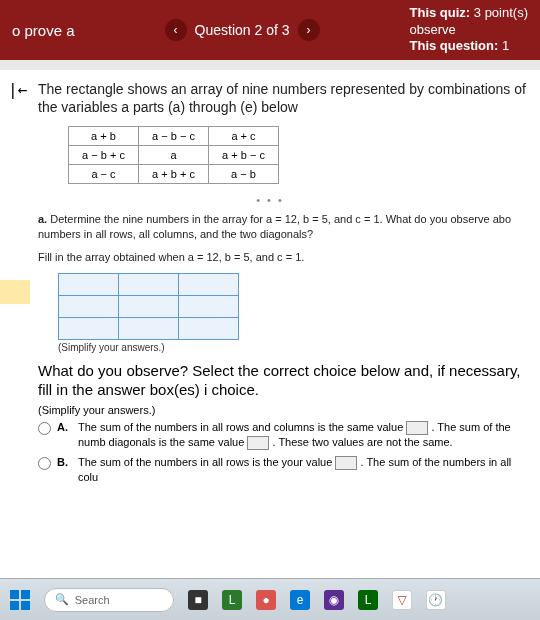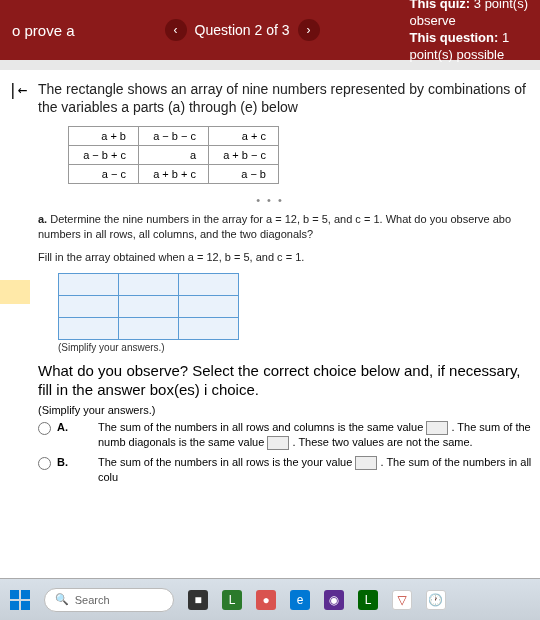--- a/index.html
+++ b/index.html
@@ -7,35 +7,35 @@
   .header { background: #8b1a1a; color: #fff; padding: 8px 12px; display: flex; align-items: center; justify-content: space-between; height: 60px; }
   .header-left { font-size: 15px; }
   .header-mid { display: flex; align-items: center; gap: 8px; }
   .nav-btn { background: #6b0e0e; color: #fff; border: none; width: 22px; height: 22px; border-radius: 50%; font-size: 12px; cursor: pointer; display: flex; align-items: center; justify-content: center; }
   .qnum { font-weight: normal; font-size: 14px; }
   .header-right { font-size: 13px; line-height: 1.3; }
   .content { background: #fff; margin-top: 10px; padding: 10px 8px 10px 8px; height: 510px; overflow: hidden; position: relative; }
   .back-icon { font-family: monospace; font-size: 16px; position: absolute; left: 8px; top: 10px; }
   .intro { margin-left: 30px; font-size: 14px; color: #222; line-height: 1.3; }
   .array-table { margin: 10px 0 10px 60px; border-collapse: collapse; }
-  .array-table td { border: 1px solid #999; padding: 3px 12px; font-size: 11px; text-align: right; min-width: 70px; }
+  .array-table td { border: 1px solid #999; padding: 3px 12px; font-size: 11px; text-align: center; min-width: 70px; }
   .sep { text-align: center; margin: 6px 0; color: #888; font-size: 11px; letter-spacing: 2px; }
   .part-a { margin-left: 30px; font-size: 11px; color: #222; line-height: 1.35; }
   .bold { font-weight: bold; }
   .fill-table { margin: 8px 0 2px 50px; border-collapse: collapse; }
   .fill-table td { border: 1px solid #5a9bd4; width: 60px; height: 22px; }
   .fill-table input { width: 100%; height: 100%; border: none; background: #eaf2fb; text-align: center; font-size: 11px; }
   .simp { margin-left: 50px; font-size: 10px; color: #333; margin-top: 2px; }
   .observe { margin: 8px 0 4px 30px; font-size: 15px; line-height: 1.3; }
   .choices { margin-left: 30px; font-size: 11px; }
   .choice-row { display: flex; align-items: flex-start; gap: 6px; margin: 4px 0; line-height: 1.4; }
   .choice-row input[type=radio] { margin-top: 2px; }
   .inline-input { width: 22px; height: 14px; border: 1px solid #888; background: #eee; display: inline-block; vertical-align: middle; }
   .choice-label { font-weight: bold; margin-right: 4px; }
-  .choice-text { flex: 1; margin-left: 20px; }
+  .choice-text { flex: 1; }
   .taskbar { position: absolute; bottom: 0; left: 0; right: 0; height: 42px; background: linear-gradient(#d8e0e8,#c8d0d8); display: flex; align-items: center; padding: 0 10px; gap: 14px; border-top: 1px solid #aaa; }
   .start { width: 20px; height: 20px; display: grid; grid-template-columns: 1fr 1fr; grid-template-rows: 1fr 1fr; gap: 2px; }
   .start div { background: #0078d4; }
   .search-box { display: flex; align-items: center; background: #fff; border: 1px solid #bbb; border-radius: 14px; padding: 2px 10px; width: 130px; height: 24px; gap: 6px; color: #666; font-size: 11px; }
   .tb-icon { width: 20px; height: 20px; border-radius: 3px; display: flex; align-items: center; justify-content: center; font-size: 12px; color: #fff; }
   .left-margin-highlight { position: absolute; left: 0; top: 210px; width: 30px; height: 24px; background: #ffe9a8; }
 </style>
 </head>
 <body>
 
@@ -43,21 +43,20 @@
   <div class="header-left">o prove a</div>
   <div class="header-mid">
     <button class="nav-btn">‹</button>
     <span class="qnum">Question 2 of 3</span>
     <button class="nav-btn">›</button>
   </div>
   <div class="header-right">
     <div><b>This quiz:</b> <span>3 point(s)</span></div>
     <div>observe</div>
     <div><b>This question:</b> <span>1</span></div>
-    <div>point(s) possible</div>
   </div>
 </div>
 
 <div class="content">
   <span class="back-icon">|←</span>
   <div class="left-margin-highlight"></div>
 
   <div class="intro">The rectangle shows an array of nine numbers represented by combinations of the variables a parts (a) through (e) below</div>
 
   <table class="array-table">

